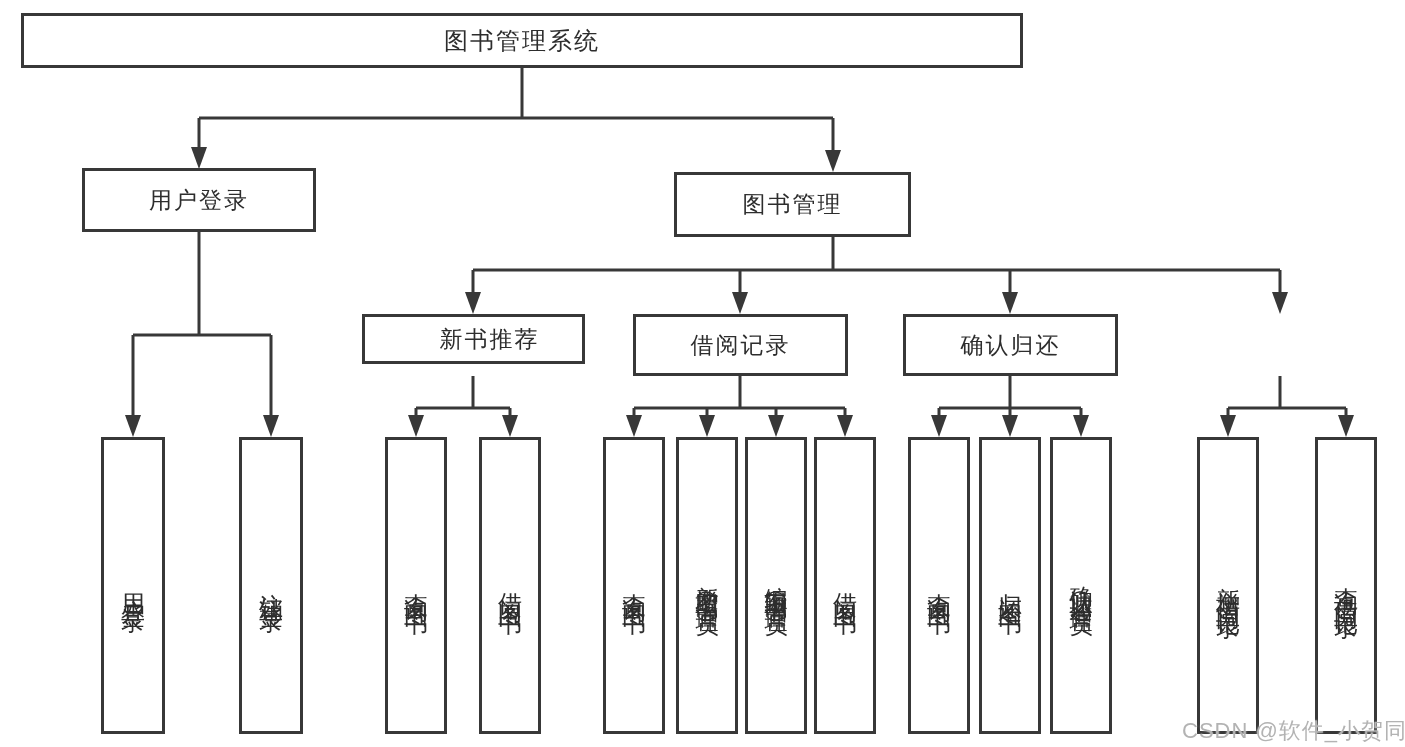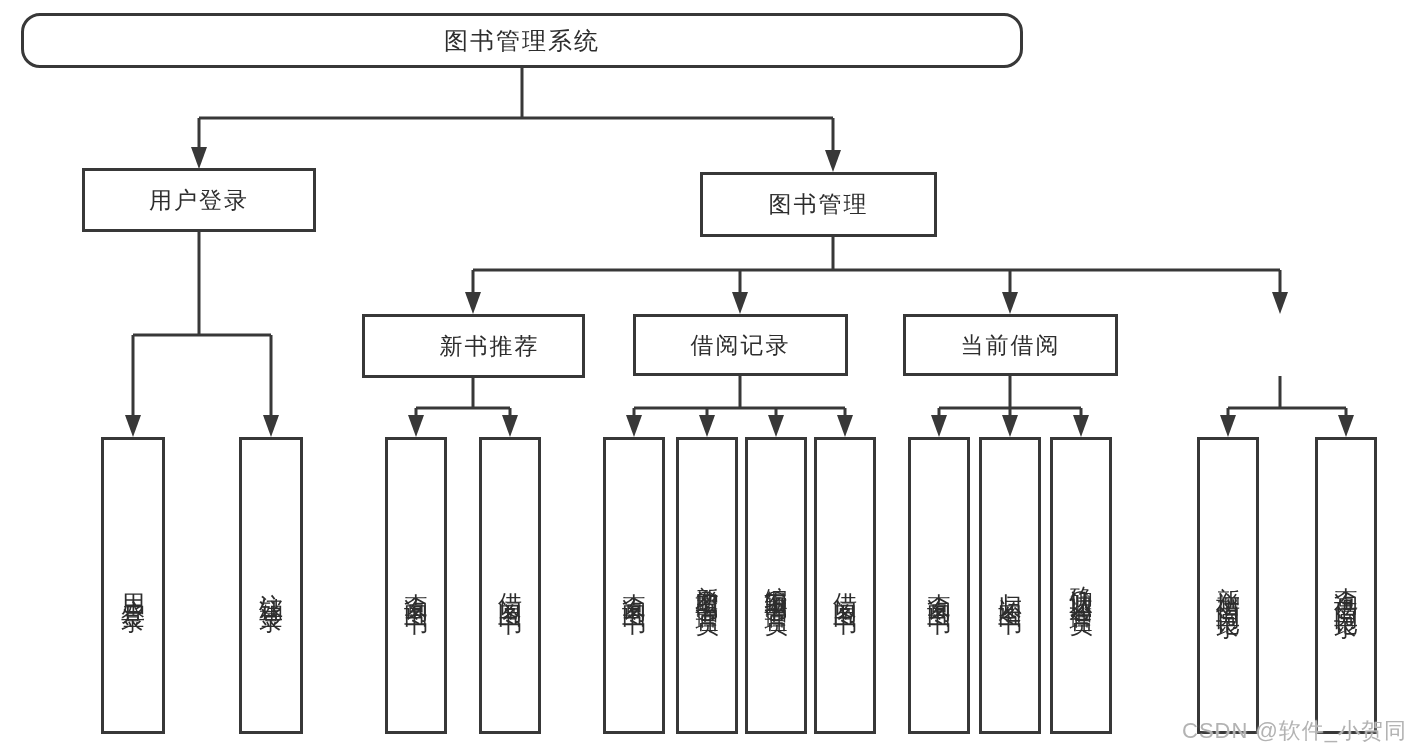--- a/index.html
+++ b/index.html
@@ -89,28 +89,28 @@
       <polygon points="768,415 784,415 776,437"></polygon>
       <polygon points="837,415 853,415 845,437"></polygon>
       <polygon points="931,415 947,415 939,437"></polygon>
       <polygon points="1002,415 1018,415 1010,437"></polygon>
       <polygon points="1073,415 1089,415 1081,437"></polygon>
       <polygon points="1220,415 1236,415 1228,437"></polygon>
       <polygon points="1338,415 1354,415 1346,437"></polygon>
     </g>
   </svg>
 
-  <div class="box h root-box" style="left:21px; top:13px; width:1002px; height:55px;border-radius:19px;">图书管理系统</div>
+  <div class="box h root-box" style="left:21px; top:13px; width:1002px; height:55px;">图书管理系统</div>
 
   <div class="box h" style="left:82px; top:168px; width:234px; height:64px;">用户登录</div>
-  <div class="box h" style="left:700px; top:172px; width:237px; height:65px;">图书管理</div>
+  <div class="box h" style="left:674px; top:172px; width:237px; height:65px;">图书管理</div>
 
-  <div class="box h" style="left:362px; top:314px; width:223px; height:64px;padding-left:32px;">新书推荐</div>
+  <div class="box h" style="left:362px; top:314px; width:223px; height:50px;padding-left:32px;">新书推荐</div>
   <div class="box h" style="left:633px; top:314px; width:215px; height:62px;">借阅记录</div>
-  <div class="box h" style="left:903px; top:314px; width:215px; height:62px;">当前借阅</div>
+  <div class="box h" style="left:903px; top:314px; width:215px; height:62px;">确认归还</div>
 
   <div class="box v" style="left:101px; top:437px; width:64px; height:297px;">用户登录</div>
   <div class="box v" style="left:239px; top:437px; width:64px; height:297px;">注销登录</div>
 
   <div class="box v" style="left:385px; top:437px; width:62px; height:297px;">查询图书</div>
   <div class="box v" style="left:479px; top:437px; width:62px; height:297px;">借阅图书</div>
 
   <div class="box v" style="left:603px; top:437px; width:62px; height:297px;">查询图书</div>
   <div class="box v long" style="left:676px; top:437px; width:62px; height:297px;">新增图书（管理员）</div>
   <div class="box v long" style="left:745px; top:437px; width:62px; height:297px;">编辑图书（管理员）</div>

